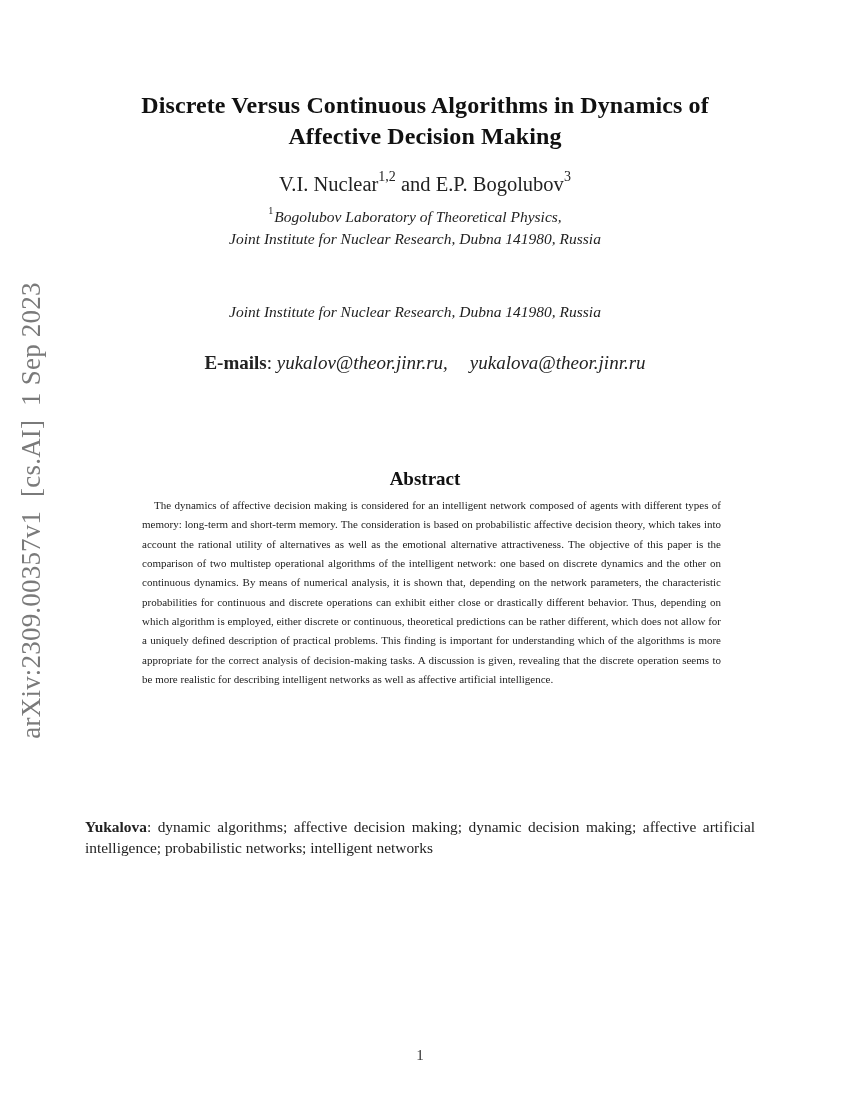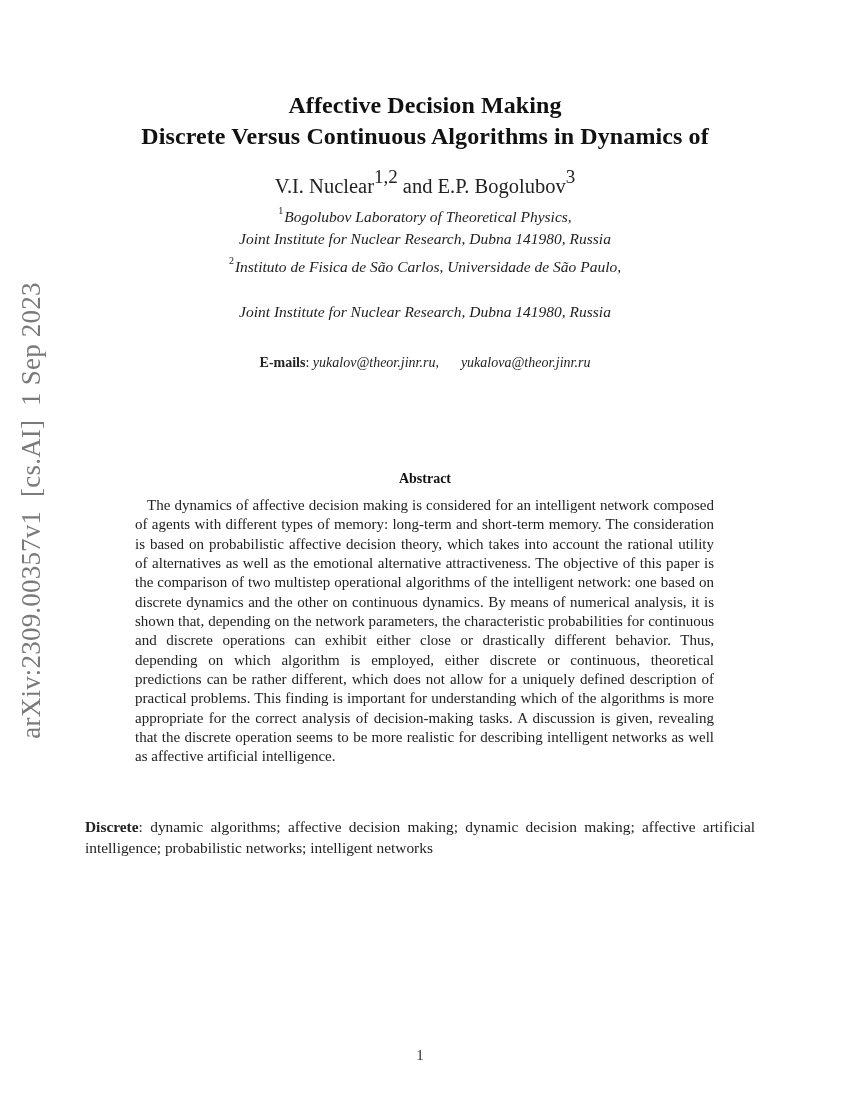--- a/index.html
+++ b/index.html
@@ -55,27 +55,27 @@
   .authors {
     position: absolute;
     left: 60px; width: 730px;
     top: 166px;
     text-align: center;
     font-size: 20.5px;
     line-height: 26px;
     color: #222;
   }
   .authors sup {
-    font-size: 19px;
+    font-size: 14px;
     position: relative;
     top: -2px;
   }
   .affil {
     position: absolute;
-    left: 60px; width: 730px;
+    left: 50px; width: 730px;
     text-align: center;
     font-style: italic;
     font-size: 15.5px;
     line-height: 22px;
     color: #222;
   }
   .affil sup {
     font-style: normal;
     font-size: 10px;
     position: relative;
@@ -83,43 +83,43 @@
     margin-right: 1px;
   }
   .affil-1 { top: 202px; }
   .affil-2 { top: 252px; }
   .affil-3 { top: 301px; }
   .emails {
     position: absolute;
     left: 60px; width: 730px;
     top: 352px;
     text-align: center;
-    font-size: 14px;
+    font-size: 19px;
     line-height: 22px;
     color: #222;
   }
   .emails .lbl { font-weight: bold; font-style: normal; }
   .emails .em { font-style: italic; }
   .emails .gap { display: inline-block; width: 22px; }
   .abstract-heading {
     position: absolute;
     left: 60px; width: 730px;
     top: 469px;
     text-align: center;
     font-weight: bold;
-    font-size: 14px;
+    font-size: 19px;
     line-height: 20px;
     color: #111;
   }
   .abstract-body {
     position: absolute;
-    left: 135px;
+    left: 142px;
     width: 579px;
     top: 496px;
-    font-size: 15px;
+    font-size: 11px;
     line-height: 19.35px;
     text-align: justify;
     color: #222;
     text-indent: 12px;
     hyphens: manual;
   }
   .keywords {
     position: absolute;
     left: 85px;
     width: 670px;
@@ -142,49 +142,48 @@
 </head>
 <body>
 
 <div class="page">
 
   <div class="arxiv-stamp">
     <span>arXiv:2309.00357v1  [cs.AI]  1 Sep 2023</span>
   </div>
 
   <div class="title">
+    <div>Discrete Versus Continuous Algorithms in Dynamics of</div>
     <div>Affective Decision Making</div>
-    <div>Discrete Versus Continuous Algorithms in Dynamics of</div>
   </div>
 
   <div class="authors">
     <span>V.I. Nuclear</span><sup>1,2</sup><span> and </span><span>E.P. Bogolubov</span><sup>3</sup>
   </div>
 
   <div class="affil affil-1">
     <div><sup>1</sup><span>Bogolubov Laboratory of Theoretical Physics,</span></div>
     <div>Joint Institute for Nuclear Research, Dubna 141980, Russia</div>
   </div>
 
   <div class="affil affil-2">
-    <div><sup>2</sup><span>Instituto de Fisica de São Carlos, Universidade de São Paulo,</span></div>
   </div>
 
   <div class="affil affil-3">
     <div>Joint Institute for Nuclear Research, Dubna 141980, Russia</div>
   </div>
 
   <div class="emails">
     <span class="lbl">E-mails</span><span>:</span>
     <span class="em">yukalov@theor.jinr.ru,</span><span class="gap"></span><span class="em">yukalova@theor.jinr.ru</span>
   </div>
 
   <div class="abstract-heading">Abstract</div>
 
   <div class="abstract-body">The dynamics of affective decision making is considered for an intelligent network com­posed of agents with different types of memory: long-term and short-term memory. The consideration is based on probabilistic affective decision theory, which takes into account the rational utility of alternatives as well as the emotional alternative attractiveness. The objective of this paper is the comparison of two multistep operational algorithms of the in­telligent network: one based on discrete dynamics and the other on continuous dynamics. By means of numerical analysis, it is shown that, depending on the network parameters, the characteristic probabilities for continuous and discrete operations can exhibit either close or drastically different behavior. Thus, depending on which algorithm is employed, either discrete or continuous, theoretical predictions can be rather different, which does not allow for a uniquely defined description of practical problems. This finding is im­portant for understanding which of the algorithms is more appropriate for the correct analysis of decision-making tasks. A discussion is given, revealing that the discrete op­eration seems to be more realistic for describing intelligent networks as well as affective artificial intelligence.</div>
 
   <div class="keywords">
-    <span class="lbl">Discrete</span><span>:</span><span> dynamic algorithms; affective decision making; dynamic decision making; affective artificial intelligence; probabilistic networks; intelligent networks</span>
+    <span class="lbl">Yukalova</span><span>:</span><span> dynamic algorithms; affective decision making; dynamic decision making; affective artificial intelligence; probabilistic networks; intelligent networks</span>
   </div>
 
   <div class="page-number">1</div>
 
 </div>
 
 </body></html>

